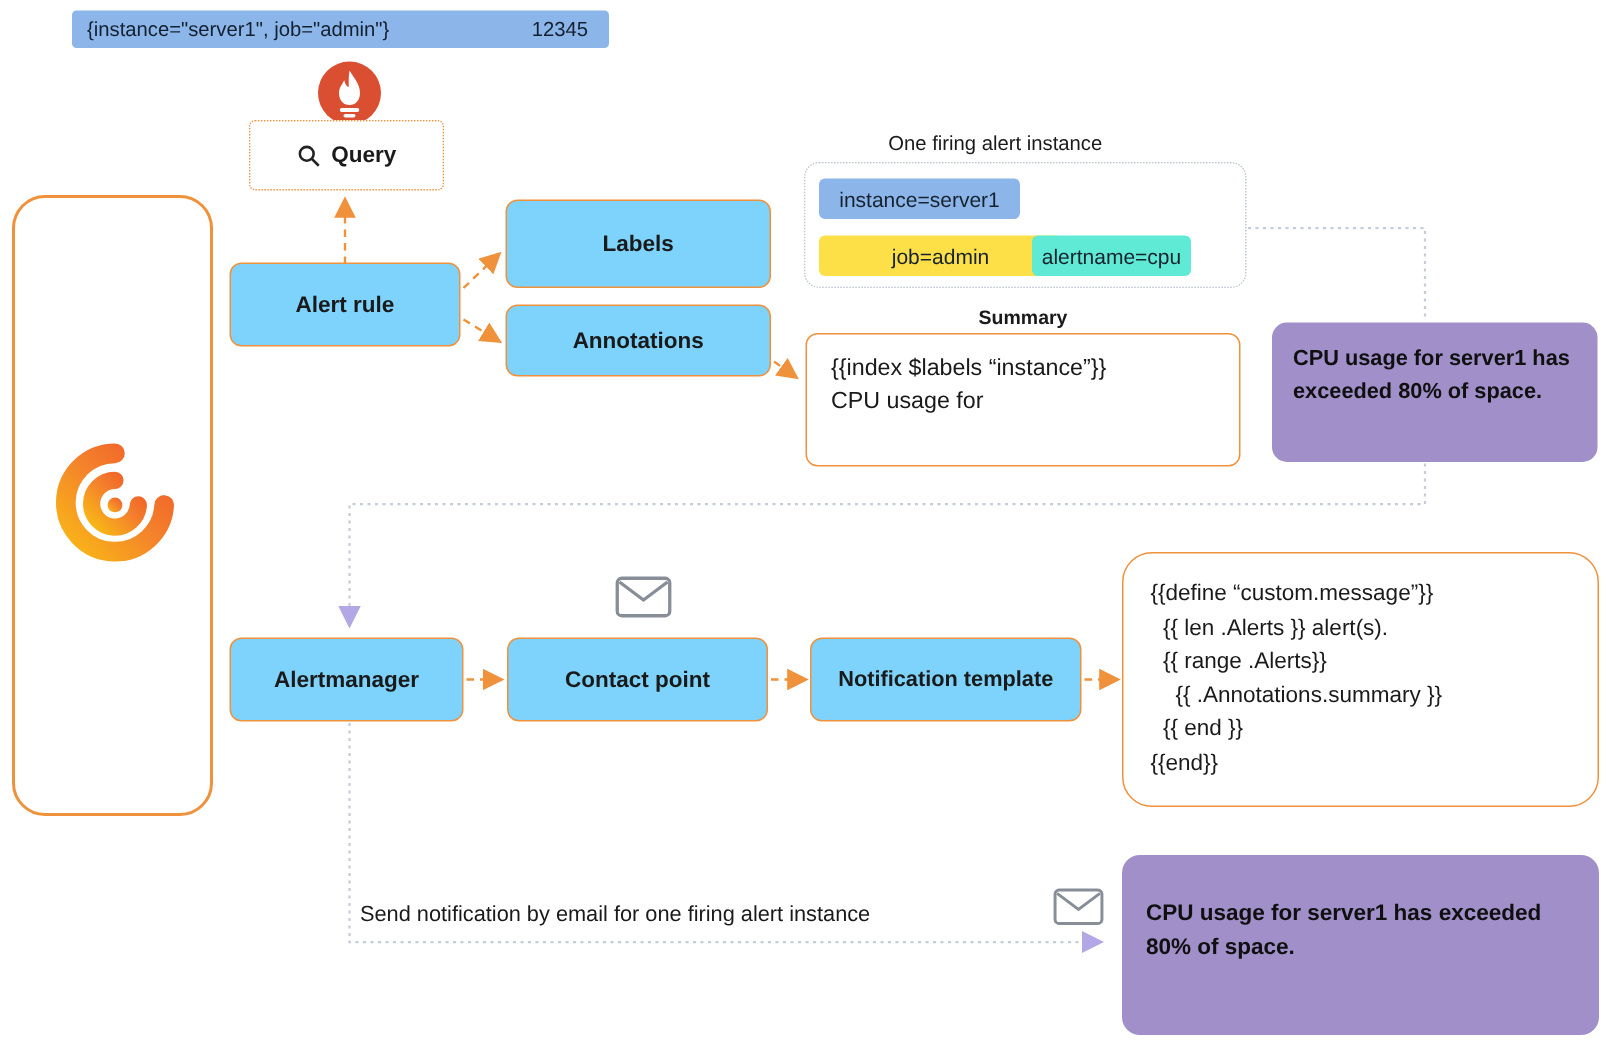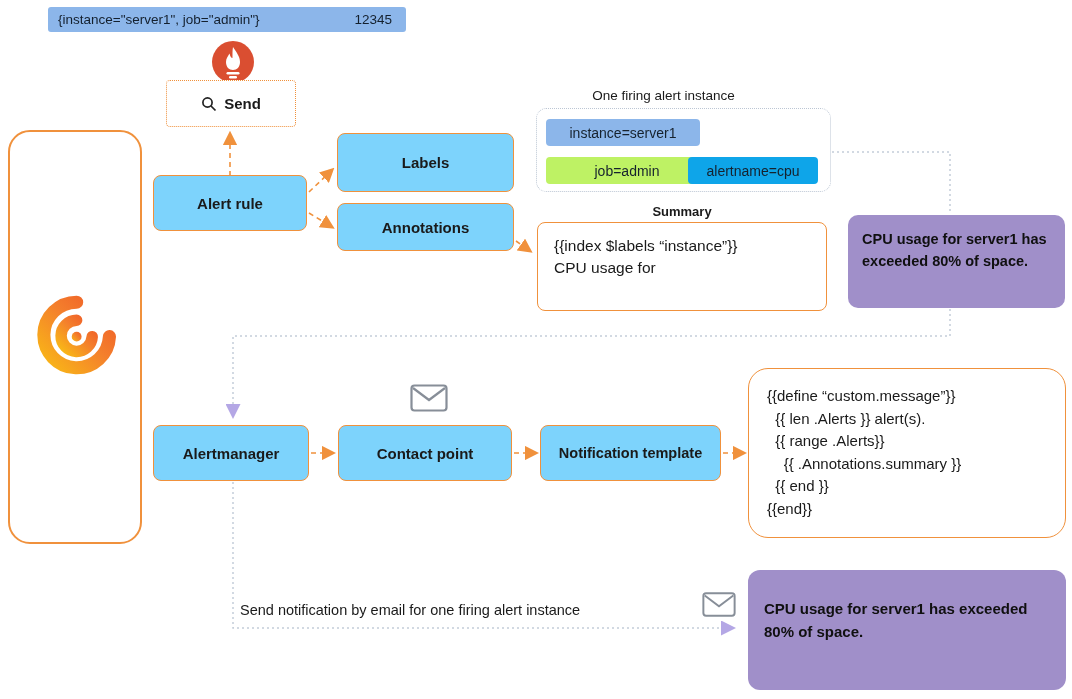--- a/index.html
+++ b/index.html
@@ -142,21 +142,21 @@
   <path d="M22 7 C25 12 29 16 29 22 C29 27 26 30 22 30 C18 30 15 27 15 22 C15 18.5 17 16.5 18.5 13.5 C19.2 16.5 20.3 18 21.5 18 C21.5 14.5 21.3 10.5 22 7 Z" fill="#ffffff"></path>
   <rect x="15.5" y="32" width="13" height="2.6" rx="1.3" fill="#ffffff"></rect>
   <rect x="18" y="36" width="8" height="2.4" rx="1.2" fill="#ffffff"></rect>
 </svg>
 
 <div class="query-box">
   <svg width="16" height="16" viewBox="0 0 16 16">
     <circle cx="6.5" cy="6.5" r="4.6" fill="none" stroke="#222" stroke-width="1.7"></circle>
     <line x1="10" y1="10" x2="14.5" y2="14.5" stroke="#222" stroke-width="1.7"></line>
   </svg>
-  <span>Send</span>
+  <span>Query</span>
 </div>
 
 <div class="grafana-panel"></div>
 <svg class="abs" style="left:34px; top:294px;" width="82" height="82" viewBox="0 0 100 100">
   <defs>
     <linearGradient id="grafgrad" x1="0%" y1="100%" x2="100%" y2="0%">
       <stop offset="0%" stop-color="#F9B916"></stop>
       <stop offset="55%" stop-color="#F4802C"></stop>
       <stop offset="100%" stop-color="#EF5B28"></stop>
     </linearGradient>
@@ -173,23 +173,23 @@
 <div class="flowbox" style="left:337px; top:133px; width:177px; height:59px;">
   <span>Labels</span>
 </div>
 
 <div class="flowbox" style="left:337px; top:203px; width:177px; height:48px;">
   <span>Annotations</span>
 </div>
 
 <div class="firing-title">One firing alert instance</div>
 <div class="firing-box"></div>
-<div class="badge" style="left:546px; top:119px; width:154px; height:27px; background:#8CB6EA;">instance=server1</div>
-<div class="badge" style="left:546px; top:157px; width:162px; height:27px; background:#bef264;">job=admin</div>
-<div class="badge" style="left:688px; top:157px; width:130px; height:27px; background:#0ea5e9;text-align:right;">alertname=cpu</div>
+<div class="badge" style="left:546px; top:119px; width:134px; height:27px; background:#8CB6EA;">instance=server1</div>
+<div class="badge" style="left:546px; top:157px; width:162px; height:27px; background:#fde047;">job=admin</div>
+<div class="badge" style="left:688px; top:157px; width:106px; height:27px; background:#5eead4;text-align:right;">alertname=cpu</div>
 
 <div class="summary-title">Summary</div>
 <div class="summary-box">
   <div>{{index $labels “instance”}}</div>
   <div>CPU usage for</div>
 </div>
 
 <div class="purple-note">
   <span>CPU usage for server1 has exceeded 80% of space.</span>
 </div>

